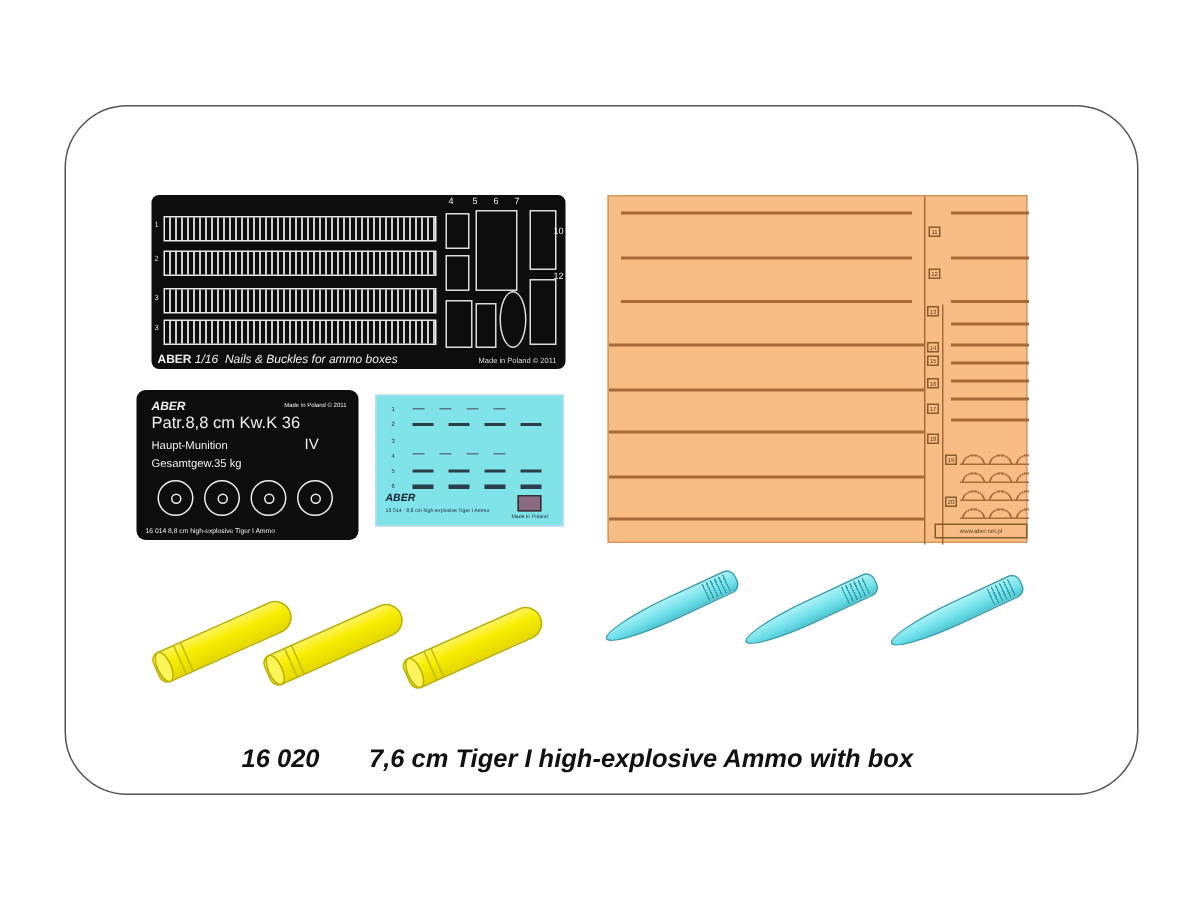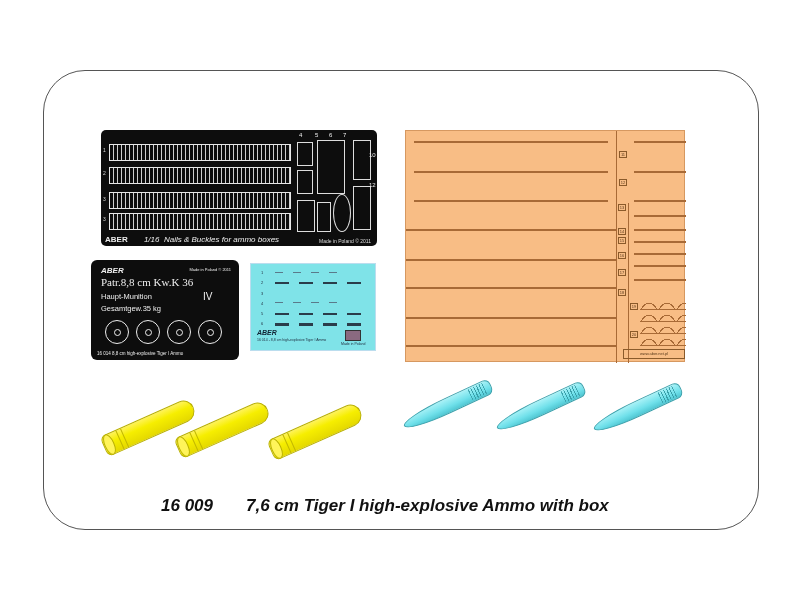--- a/index.html
+++ b/index.html
@@ -6,27 +6,27 @@
   body{width:800px;height:600px;position:relative;overflow:hidden;font-family:"Liberation Sans",sans-serif;}
   .card{position:absolute;left:43px;top:70px;width:716px;height:460px;border:1.5px solid #555;border-radius:42px;box-sizing:border-box;background:#fff;}
   
   .fret{position:absolute;left:101px;top:130px;width:276px;height:116px;background:#0d0d0d;border-radius:5px;}
   .fret .rail{position:absolute;left:8px;height:17px;width:182px;border:1px solid #e8e8e8;box-sizing:border-box;
     background:repeating-linear-gradient(90deg,#0d0d0d 0 3px,#cfcfcf 3px 4px);}
   .fret .num{position:absolute;left:2px;font-size:5px;color:#ddd;}
   .fret .topnums{position:absolute;top:2px;font-size:6px;color:#eee;}
   .fret .parts{position:absolute;border:1px solid #ddd;box-sizing:border-box;}
   .fret .label{position:absolute;left:4px;bottom:2px;font-size:8px;color:#eee;font-weight:bold;white-space:nowrap;}
-  .fret .label i{font-weight:normal;font-style:italic;margin-left:14px;}
+  .fret .label i{font-weight:normal;font-style:italic;margin-left:0;}
   .fret .made{position:absolute;right:6px;bottom:2px;font-size:5px;color:#ddd;white-space:nowrap;}
   
   .plate{position:absolute;left:91px;top:260px;width:148px;height:100px;background:#0d0d0d;border-radius:6px;color:#eee;}
   .plate .aber{position:absolute;left:10px;top:6px;font-size:8px;font-weight:bold;font-style:italic;}
   .plate .made{position:absolute;right:8px;top:7px;font-size:4px;}
-  .plate .l1{position:absolute;left:10px;top:16px;font-size:11px;white-space:nowrap;font-family:Liberation Serif, serif;}
+  .plate .l1{position:absolute;left:10px;top:16px;font-size:11px;white-space:nowrap;}
   .plate .l2{position:absolute;left:10px;top:32px;font-size:7.5px;}
   .plate .l3{position:absolute;left:10px;top:44px;font-size:7.5px;}
   .plate .iv{position:absolute;left:112px;top:31px;font-size:10px;}
   .plate .circles{position:absolute;left:14px;top:60px;display:flex;gap:7px;}
   .plate .circ{width:24px;height:24px;border:1.5px solid #eee;border-radius:50%;box-sizing:border-box;position:relative;}
   .plate .circ::after{content:"";position:absolute;left:8px;top:8px;width:5px;height:5px;border:1px solid #eee;border-radius:50%;}
   .plate .foot{position:absolute;left:6px;bottom:4px;font-size:4.5px;white-space:nowrap;}
   
   .decal{position:absolute;left:250px;top:263px;width:124px;height:86px;background:#7fe3e8;border:1px solid #bde;}
   .decal .row{position:absolute;left:24px;display:flex;gap:10px;}
@@ -191,15 +191,15 @@
 
 <div class="casing" style="left:104px;top:436px;transform:rotate(-24deg)"></div>
 <div class="casing" style="left:178px;top:438px;transform:rotate(-24deg)"></div>
 <div class="casing" style="left:271px;top:440px;transform:rotate(-24deg)"></div>
 
 <div class="shell" style="left:404px;top:418px;transform:rotate(-25deg)"></div>
 <div class="shell" style="left:497px;top:420px;transform:rotate(-25deg)"></div>
 <div class="shell" style="left:594px;top:421px;transform:rotate(-25deg)"></div>
 
 <div class="caption">
-  <span class="code">16 009</span>
+  <span class="code">16 020</span>
   <span class="title">7,6 cm Tiger I high-explosive Ammo with box</span>
 </div>
 
 </body></html>

